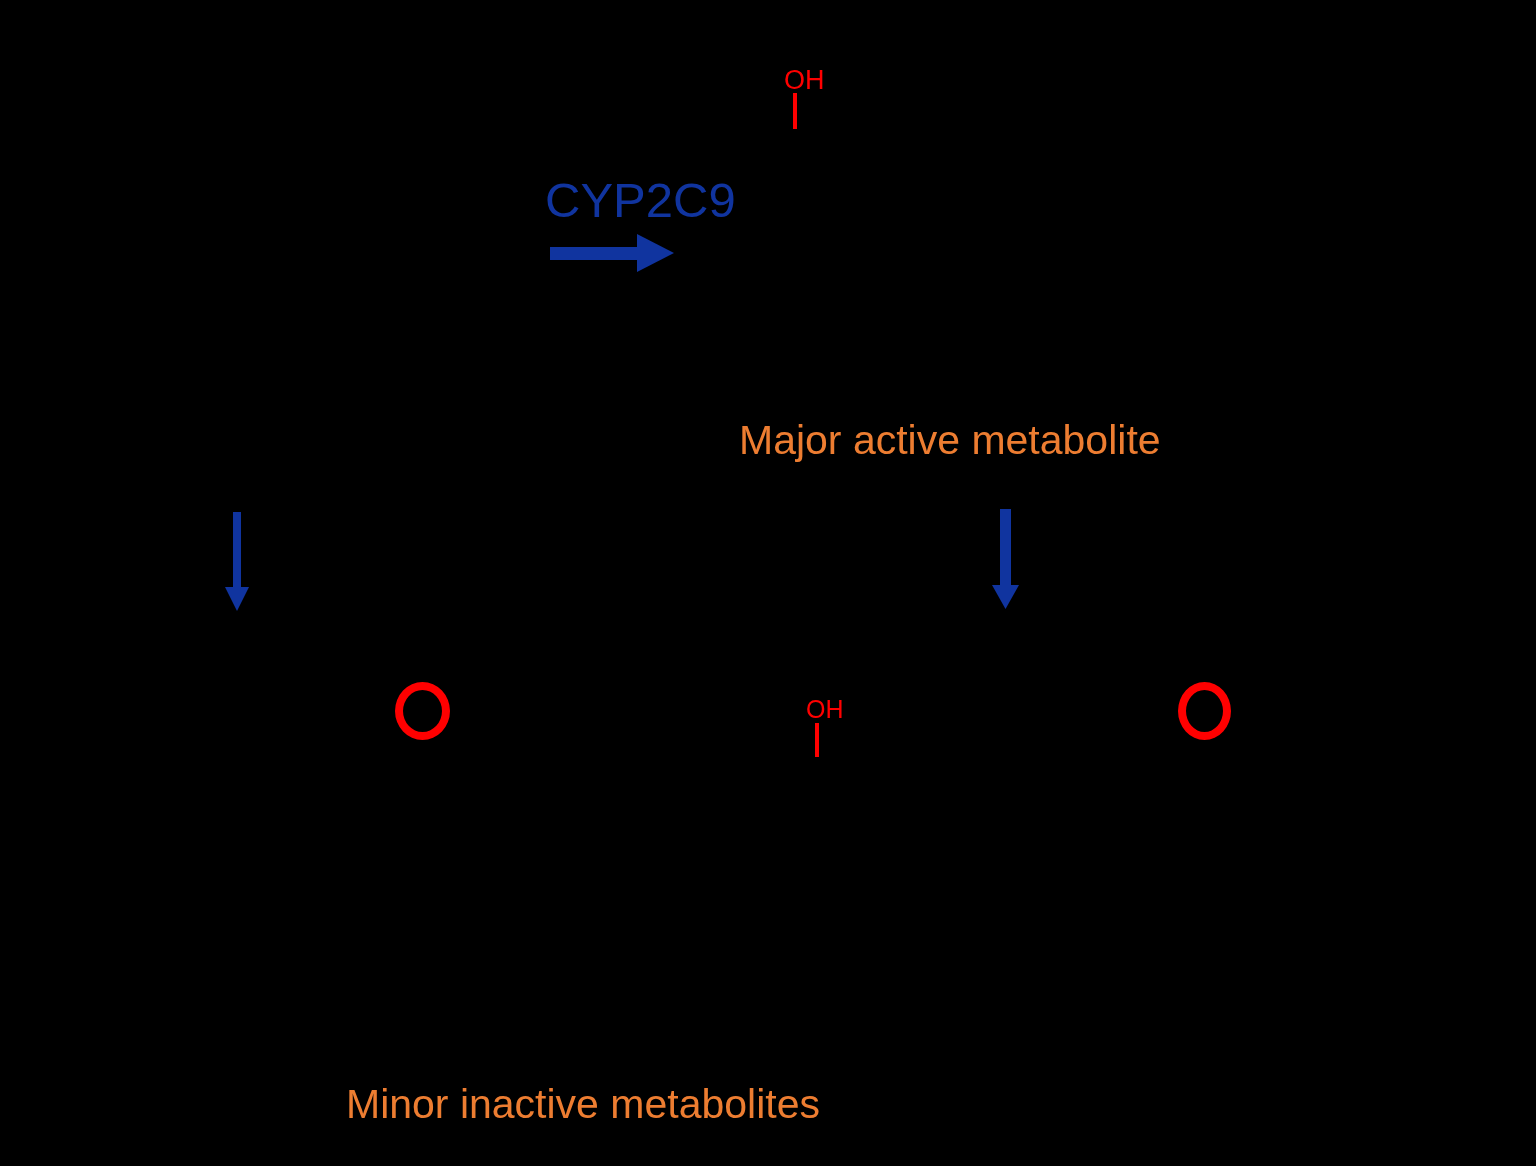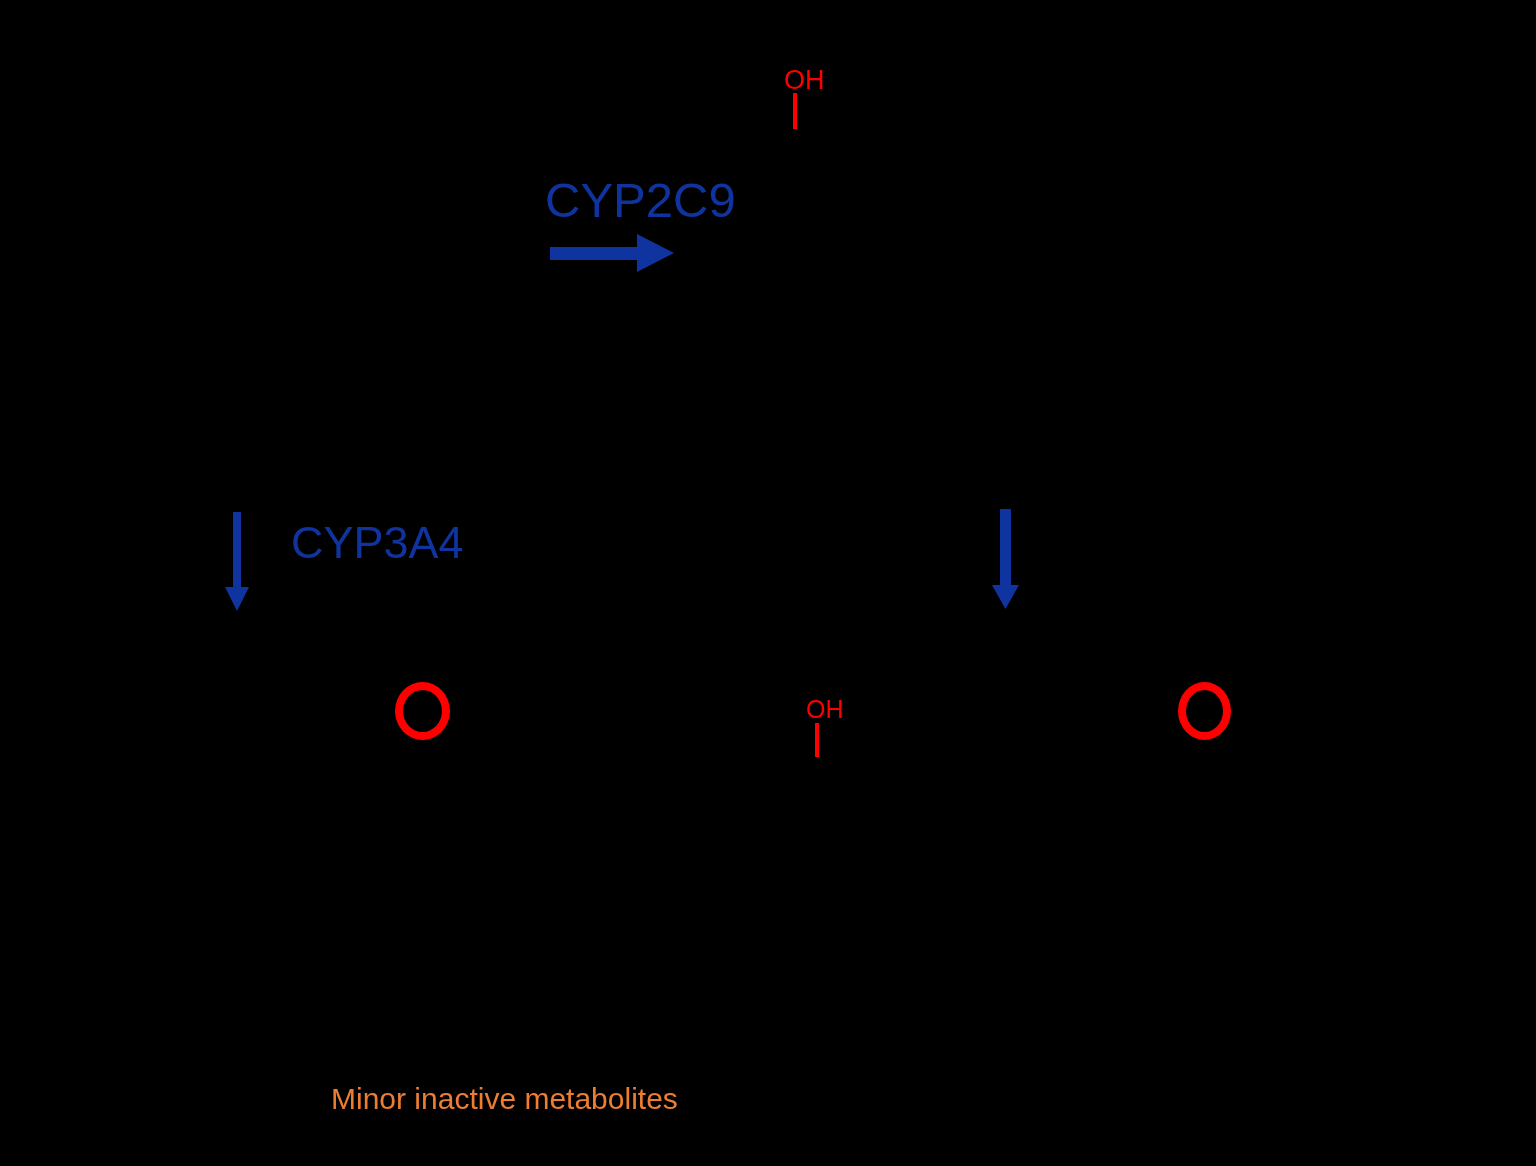--- a/index.html
+++ b/index.html
@@ -43,49 +43,49 @@
   #hydroxyl-top-label  { left: 784px;  top: 67px;   font-size: 27px; }
   #hydroxyl-top-bond   { left: 793px;  top: 93px;   height: 36px; }
   #major-label         { left: 739px;  top: 420px;  font-size: 41px; }
   #major-arrow         { left: 992px;  top: 509px;  }
   #cyp3a4-arrow        { left: 225px;  top: 512px;  }
   #cyp3a4-label        { left: 291px;  top: 520px;  font-size: 45px; }
   #ring-circle-left    { left: 395px;  top: 682px;  width: 55px; height: 58px; }
   #hydroxyl-mid-label  { left: 806px;  top: 697px;  font-size: 25px; }
   #hydroxyl-mid-bond   { left: 815px;  top: 723px;  height: 34px; }
   #ring-circle-right   { left: 1178px; top: 682px;  width: 53px; height: 58px; }
-  #minor-label         { left: 331px;  top: 1084px; font-size: 30px; }
+  #minor-label         { left: 346px;  top: 1084px; font-size: 41px; }
 </style>
 </head>
 <body>
 
 <div id="canvas" style="background: rgb(0, 0, 0);">
 
   <div id="cyp2c9-label" class="abs lbl enzyme">CYP2C9</div>
 
   <svg id="cyp2c9-arrow" class="abs" width="124" height="38" viewBox="0 0 124 38" aria-hidden="true">
     <rect class="blue-fill" x="0" y="13" width="90" height="13"></rect>
     <polygon class="blue-fill" points="87,0 124,19 87,38"></polygon>
   </svg>
 
   <div id="hydroxyl-top-label" class="abs lbl hydroxyl">OH</div>
   <div id="hydroxyl-top-bond" class="abs bond"></div>
 
+  <div id="major-label" class="abs lbl metab">Major active metabolite</div>
 
   <svg id="major-arrow" class="abs" width="27" height="100" viewBox="0 0 27 100" aria-hidden="true">
     <rect class="blue-fill" x="8" y="0" width="11" height="78"></rect>
     <polygon class="blue-fill" points="0,76 27,76 13.5,100"></polygon>
   </svg>
 
   <svg id="cyp3a4-arrow" class="abs" width="24" height="99" viewBox="0 0 24 99" aria-hidden="true">
     <rect class="blue-fill" x="8" y="0" width="8" height="77"></rect>
     <polygon class="blue-fill" points="0,75 24,75 12,99"></polygon>
   </svg>
 
-  <div id="cyp3a4-label" class="abs lbl enzyme">CYP3A4</div>
 
   <div id="ring-circle-left" class="abs ring-circle"></div>
 
   <div id="hydroxyl-mid-label" class="abs lbl hydroxyl">OH</div>
   <div id="hydroxyl-mid-bond" class="abs bond"></div>
 
   <div id="ring-circle-right" class="abs ring-circle"></div>
 
   <div id="minor-label" class="abs lbl metab">Minor inactive metabolites</div>
 

